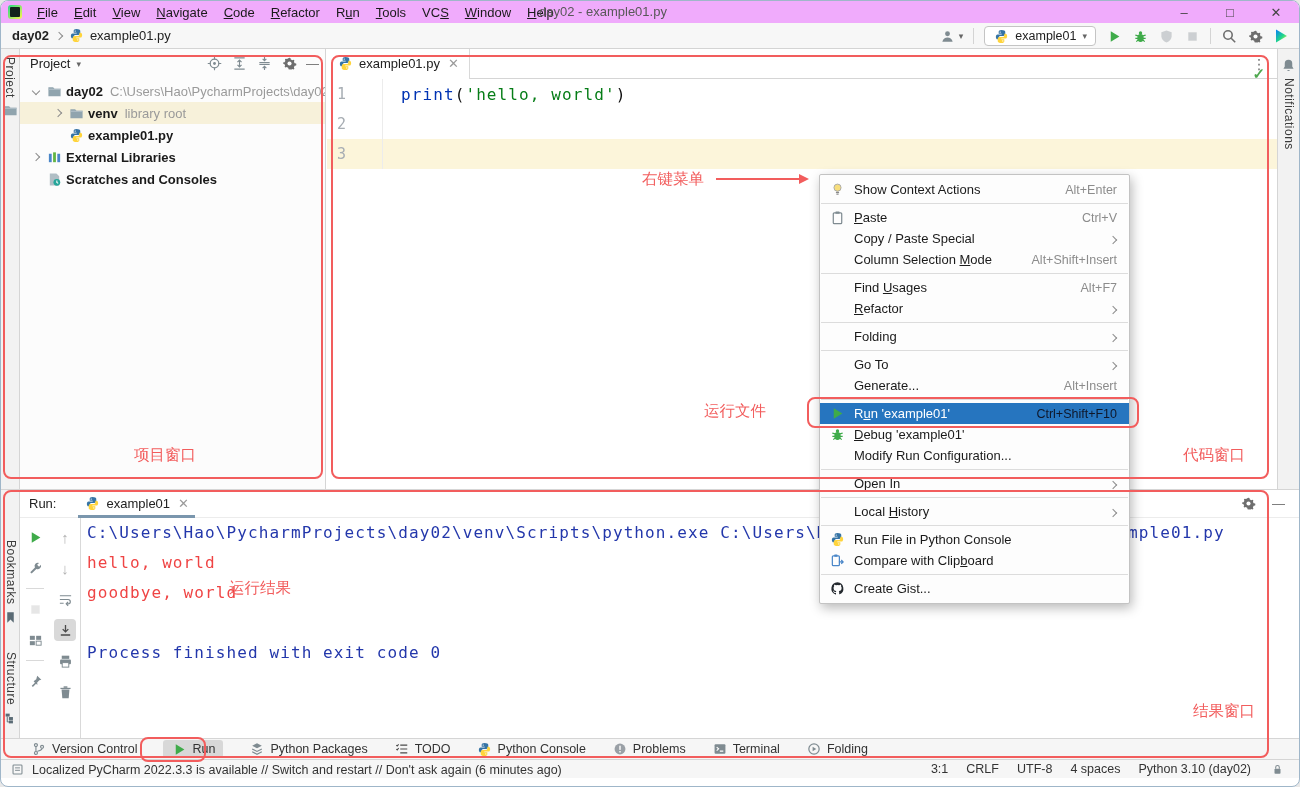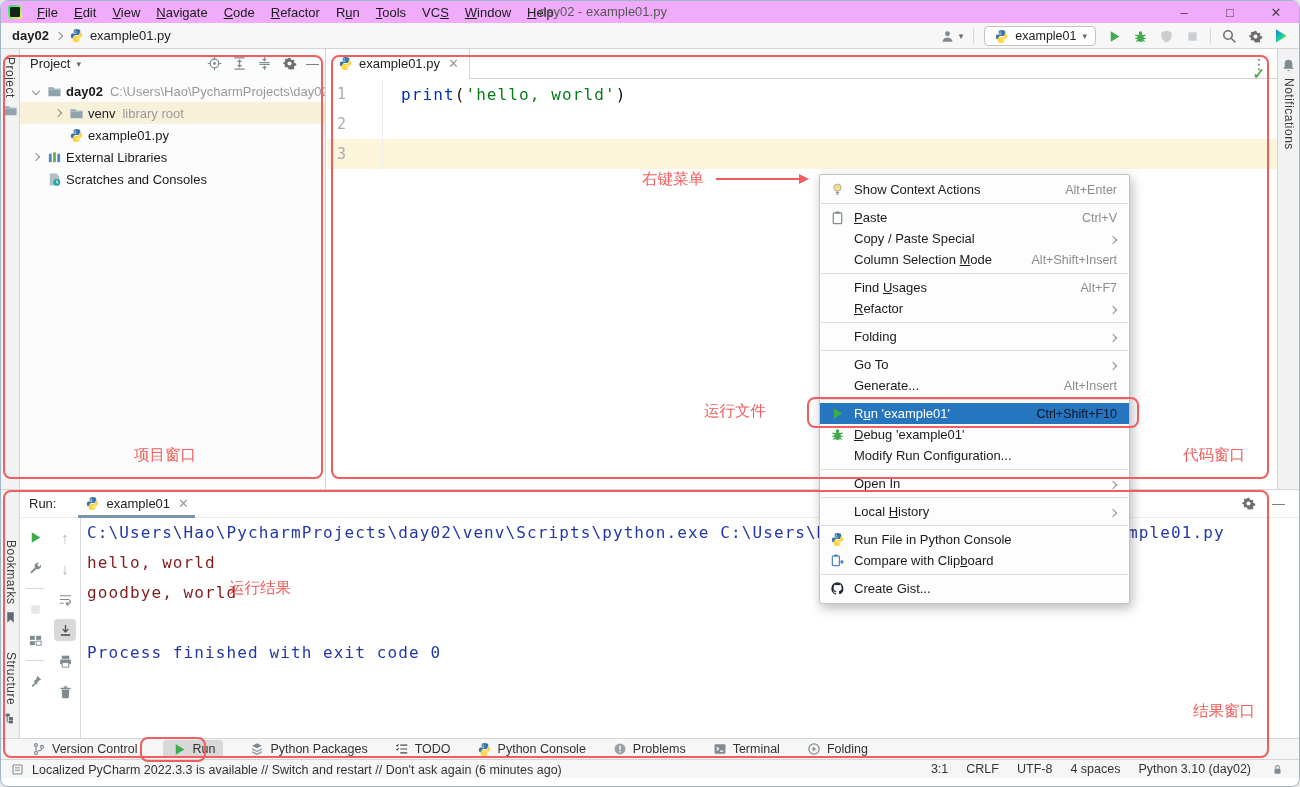--- a/index.html
+++ b/index.html
@@ -48,21 +48,21 @@
 
   .project-panel { position:absolute; left:19px; top:48px; width:306px; height:440px; background:#fcfcfc;
                    border-right:1px solid #d5d5d5; font-size:13px; }
   .p-header { height:29px; display:flex; align-items:center; padding:0 6px 0 10px; gap:6px; color:#222; }
   .p-header .ph-icons { margin-left:auto; display:flex; align-items:center; gap:9px; color:#6e6e6e; }
   .tree { margin-top:2px; }
   .trow { height:22px; display:flex; align-items:center; white-space:nowrap; overflow:hidden; padding-left:8px; }
   .trow.hl { background:#f7f1da; }
   .trow .exp { width:16px; display:flex; justify-content:center; flex:none; }
   .trow .ticon { width:20px; display:flex; justify-content:center; flex:none; }
-  .trow .tlabel { margin-left:2px; color:#1a1a1a; }
+  .trow .tlabel { margin-left:2px; color:#1a1a1a;font-weight:bold; }
   .trow .tlabel.b { font-weight:bold; }
   .trow .tdetail { margin-left:7px; color:#9a9a9a; }
 
   
   .editor { position:absolute; left:326px; top:48px; right:22px; height:440px; background:#fff; }
   .tabbar { height:30px; border-bottom:1px solid #d5d5d5; display:flex; align-items:center; position:relative; }
   .etab { height:30px; display:flex; align-items:center; gap:6px; padding:0 10px 0 10px;
           border-right:1px solid #d9d9d9; font-size:13px; color:#222; background:#fff; }
   .etab .x { color:#9a9a9a; font-size:13px; margin-left:2px; }
   .more-v { position:absolute; right:10px; color:#6e6e6e; font-size:14px; letter-spacing:1px; }
@@ -94,21 +94,21 @@
   .rt-col1 { left:19px; width:30px; }
   .rt-col2 { left:49px; width:31px; border-right:1px solid #d9d9d9; }
   .rt-hr { width:18px; height:1px; background:#d9d9d9; }
   .rt-btn { width:22px; height:22px; display:flex; align-items:center; justify-content:center; border-radius:4px; }
   .rt-btn.sel { background:#d9d9d9; }
   .arrow-gray { color:#b3b3b3; font-size:15px; line-height:1; }
   .console { position:absolute; left:86px; top:28px; right:0; bottom:0;
              font-family:"DejaVu Sans Mono", monospace; font-size:16px; letter-spacing:1.1px; }
   .cline { height:30px; line-height:30px; white-space:pre; }
   .cline.info { color:#2337ab; }
-  .cline.out { color:#7f1d1d; }
+  .cline.out { color:#ef4444; }
 
   
   .bottom-bar { position:absolute; left:0; top:737px; width:100%; height:21px; background:#f6f6f6;
                 border-top:1px solid #d5d5d5; display:flex; align-items:center; gap:26px;
                 padding-left:30px; font-size:12.5px; color:#333; }
   .bb-item { display:flex; align-items:center; gap:5px; }
   .bb-item.sel { background:#d8d8d8; border-radius:3px; padding:1px 8px; }
   .status-bar { position:absolute; left:0; top:758px; width:100%; height:19px; background:#f6f6f6;
                 border-top:1px solid #d5d5d5; display:flex; align-items:center; font-size:12.5px; color:#333; }
   .sb-left { display:flex; align-items:flex-end; gap:7px; padding-left:8px; }

